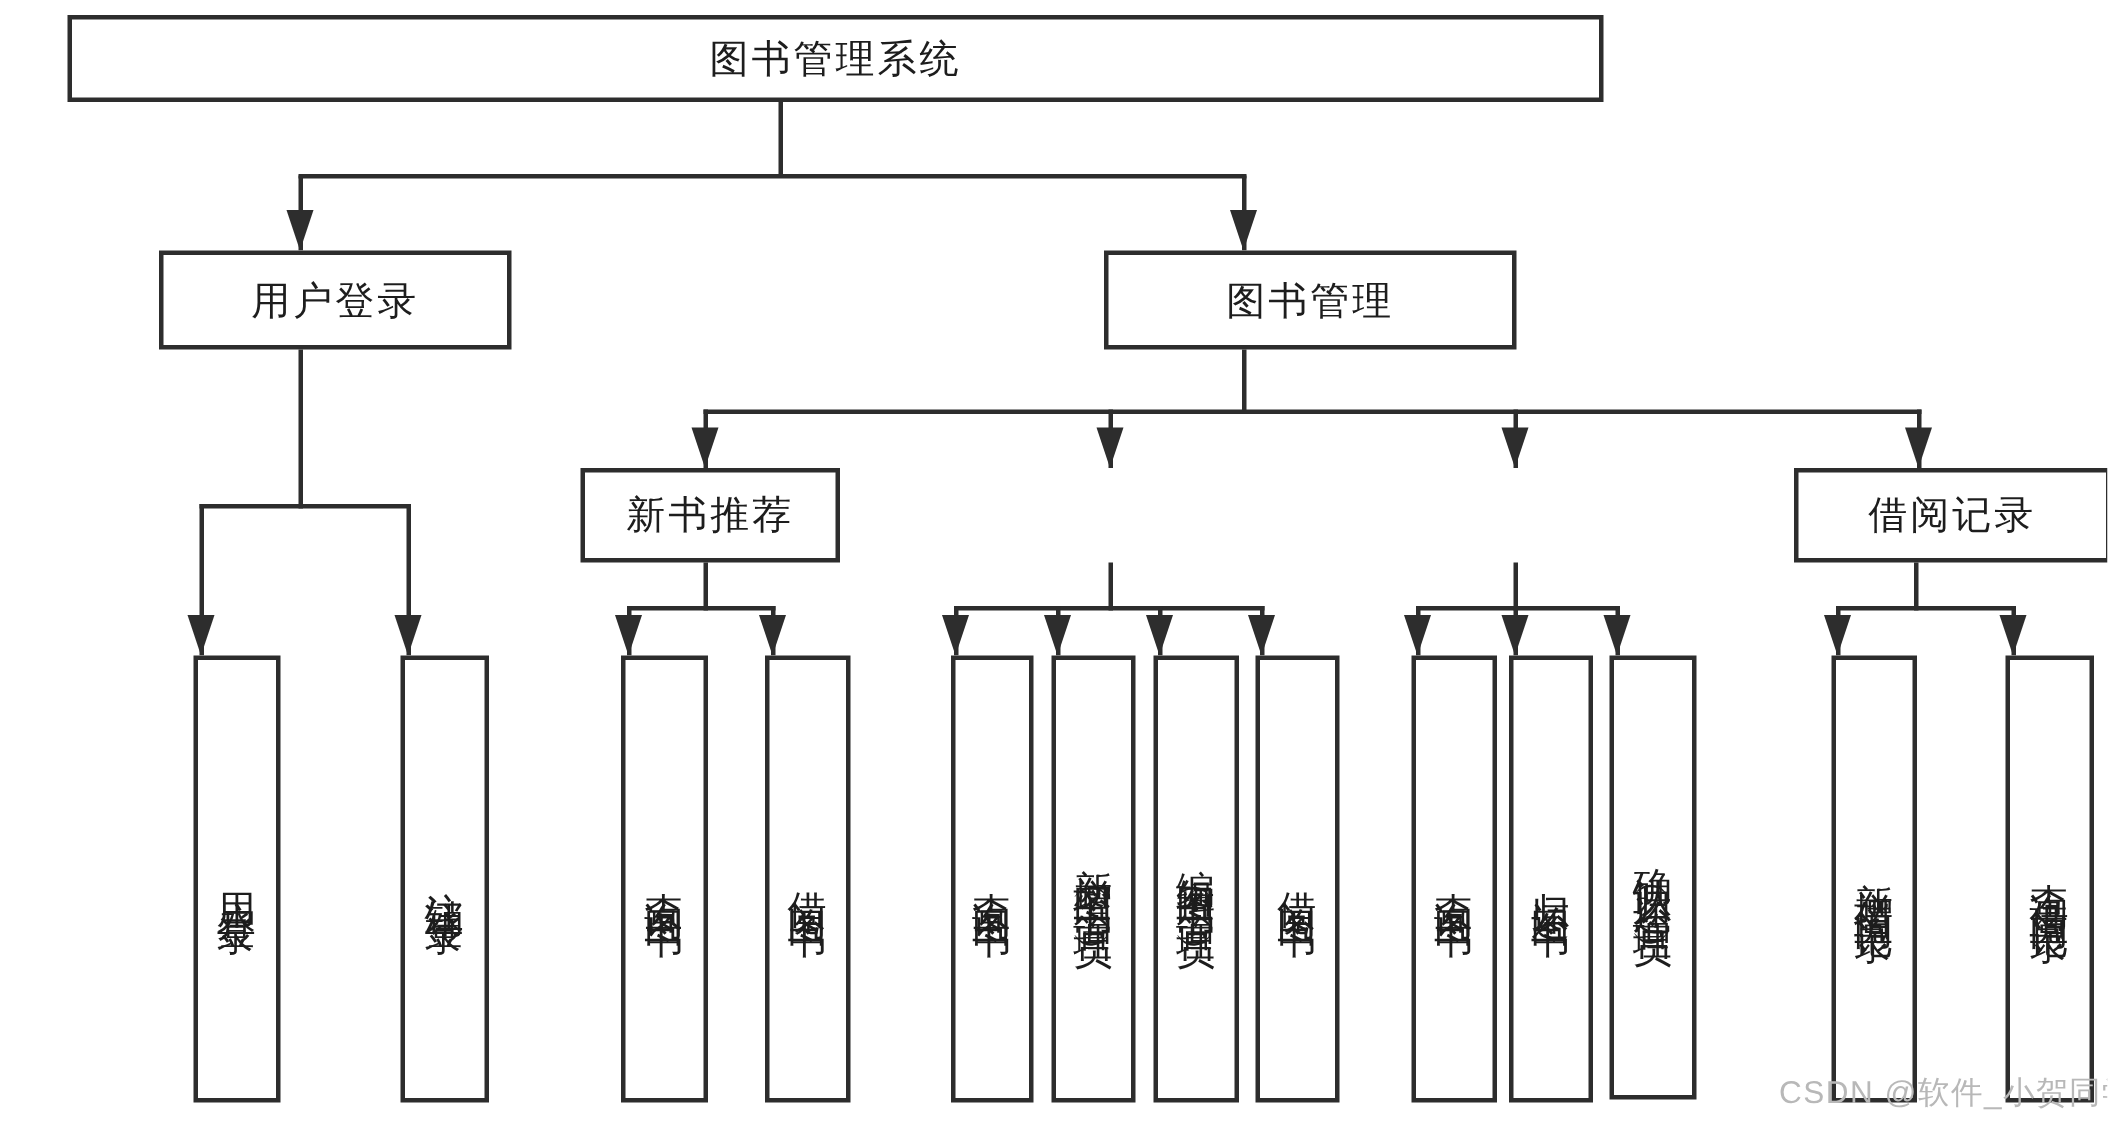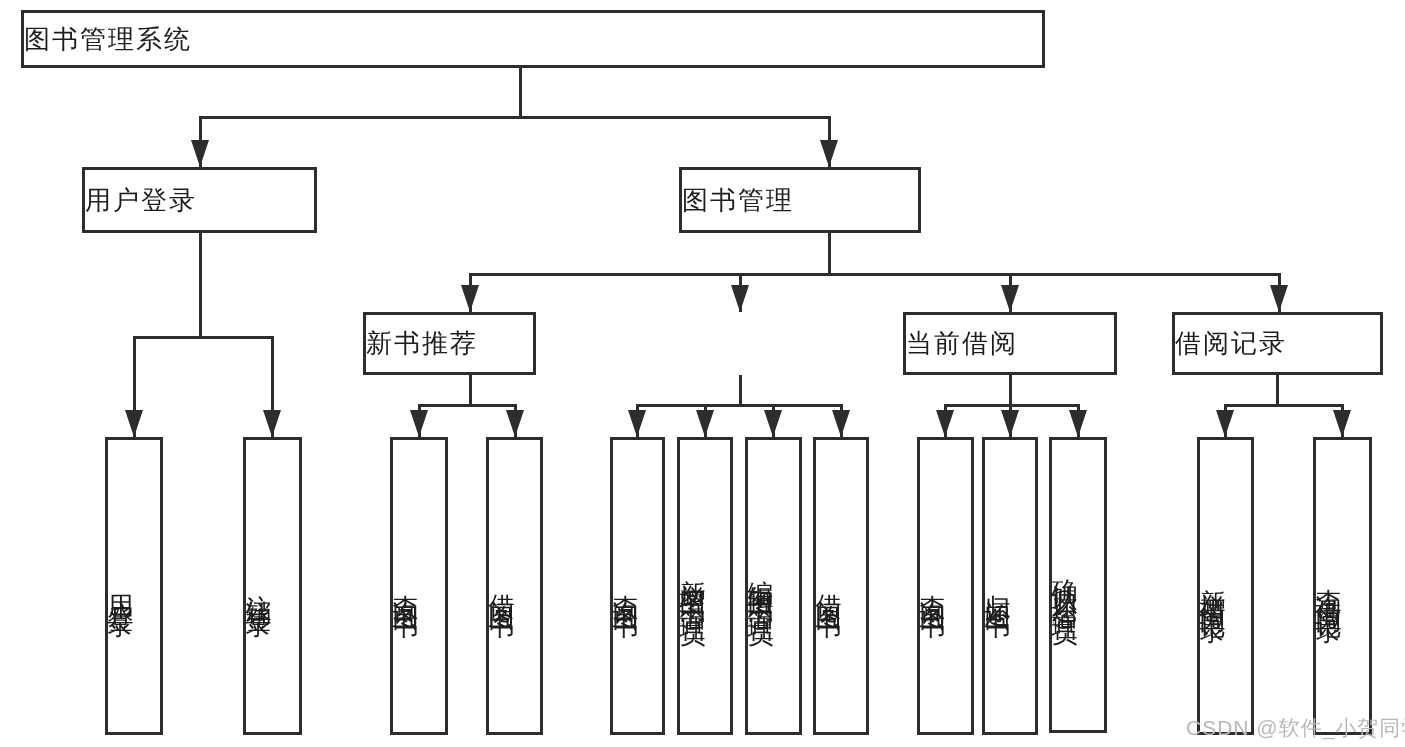--- a/index.html
+++ b/index.html
@@ -14,22 +14,23 @@
     width:1405px;height:747px;
     background:var(--background);
     font-family:"Liberation Sans","DejaVu Sans",sans-serif;
     overflow:hidden;
   }
   .box{
     position:absolute;
     box-sizing:border-box;
     border:3px solid var(--line);
     background:var(--background);
-    display:flex;align-items:center;
+    display:flex;align-items:center;justify-content:center;
     color:var(--text);
+    margin-left:24px;
   }
   .hbox{font-size:26px;letter-spacing:2px;}
   .vbox .vtext{
     writing-mode:vertical-rl;
     text-orientation:mixed;
     font-size:26px;
     letter-spacing:6px;
     line-height:1;
     white-space:nowrap;
   }
@@ -62,21 +63,21 @@
   <div class="vline" style="left:519px;top:68px;height:50px;"></div>
   <div class="hline" style="left:199px;top:116px;width:632px;"></div>
   <div class="vline" style="left:199px;top:117px;height:50px;"></div>
   <div class="vline" style="left:828px;top:117px;height:50px;"></div>
   <div class="arrow" style="left:191px;top:140px;"></div>
   <div class="arrow" style="left:820px;top:140px;"></div>
 
   <div class="box hbox" style="left:82px;top:167px;width:235px;height:66px;">
     <span>用户登录</span>
   </div>
-  <div class="box hbox" style="left:679px;top:167px;width:242px;height:66px;">
+  <div class="box hbox" style="left:712px;top:167px;width:275px;height:66px;">
     <span>图书管理</span>
   </div>
 
   <div class="vline" style="left:199px;top:233px;height:106px;"></div>
   <div class="hline" style="left:133px;top:336px;width:141px;"></div>
   <div class="vline" style="left:133px;top:336px;height:101px;"></div>
   <div class="vline" style="left:271px;top:336px;height:101px;"></div>
   <div class="arrow" style="left:125px;top:410px;"></div>
   <div class="arrow" style="left:263px;top:410px;"></div>
 
@@ -86,23 +87,20 @@
   <div class="vline" style="left:739px;top:273px;height:39px;"></div>
   <div class="vline" style="left:1009px;top:273px;height:39px;"></div>
   <div class="vline" style="left:1278px;top:273px;height:39px;"></div>
   <div class="arrow" style="left:461px;top:285px;"></div>
   <div class="arrow" style="left:731px;top:285px;"></div>
   <div class="arrow" style="left:1001px;top:285px;"></div>
   <div class="arrow" style="left:1270px;top:285px;"></div>
 
   <div class="box hbox" style="left:363px;top:312px;width:173px;height:63px;">
     <span>新书推荐</span>
-  </div>
-  <div class="box hbox" style="left:903px;top:312px;width:214px;height:63px;">
-    <span>当前借阅</span>
   </div>
   <div class="box hbox" style="left:1172px;top:312px;width:211px;height:63px;">
     <span>借阅记录</span>
   </div>
 
   <div class="vline" style="left:469px;top:375px;height:32px;"></div>
   <div class="hline" style="left:418px;top:404px;width:99px;"></div>
   <div class="vline" style="left:418px;top:404px;height:33px;"></div>
   <div class="vline" style="left:514px;top:404px;height:33px;"></div>
   <div class="arrow" style="left:410px;top:410px;"></div>

